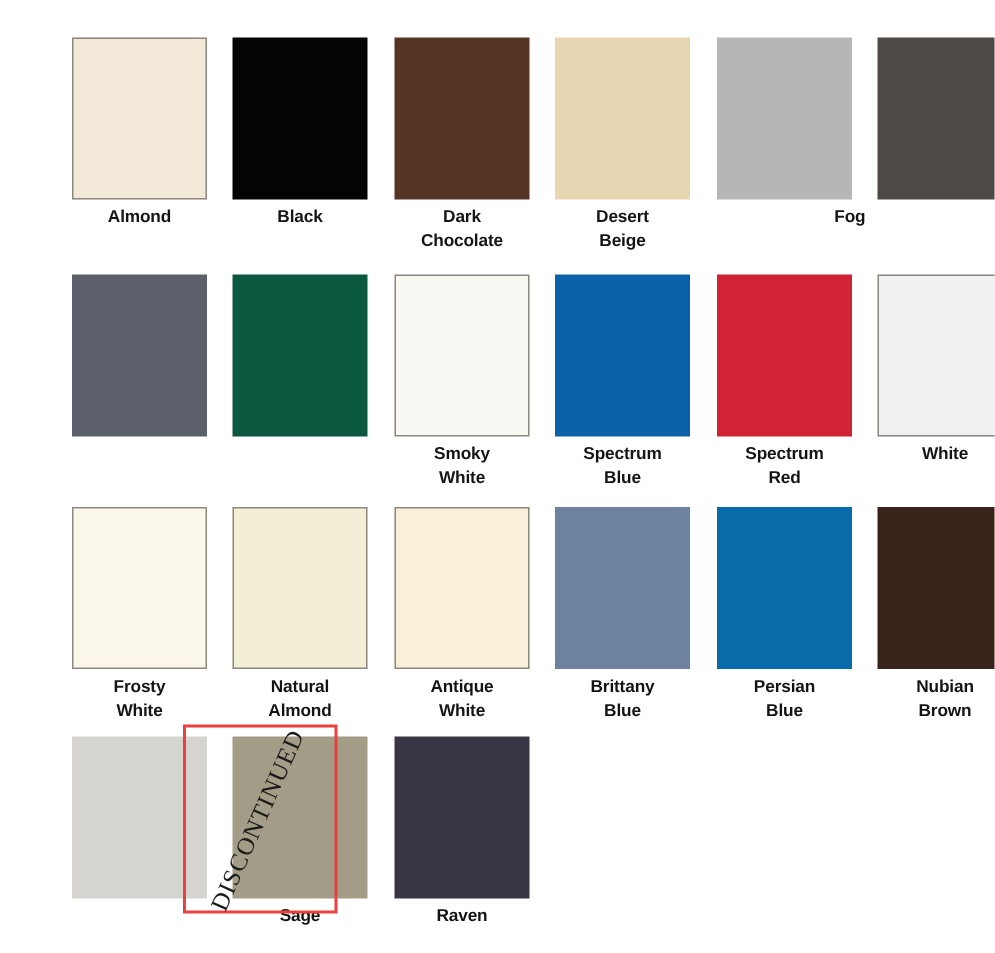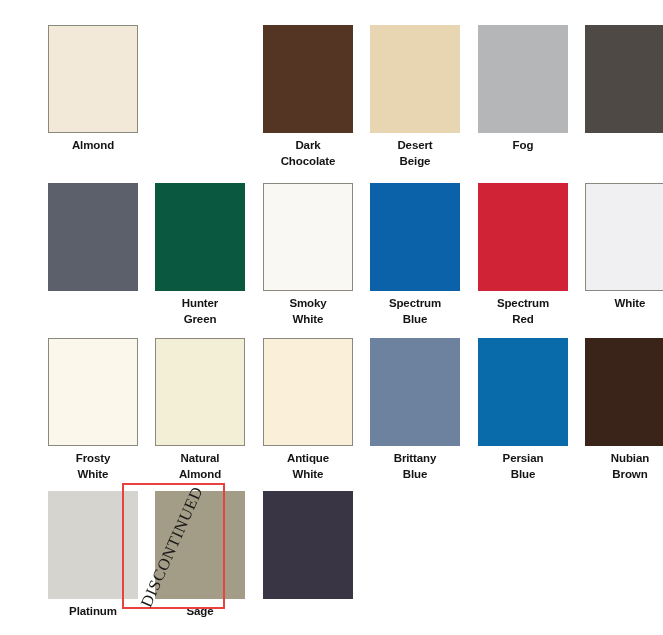--- a/index.html
+++ b/index.html
@@ -110,43 +110,46 @@
 </style>
 </head>
 <body>
 
 <div id="swatch-grid">
     <div class="swatch-row row-0">
       <div class="swatch-cell col-0">
         <div class="swatch-chip bordered" style="background: rgb(242, 233, 217); --c: #f2e9d9; border-color: rgb(139, 136, 128);"></div>
         <div class="swatch-label" style="color: rgb(20, 20, 20);">Almond</div>
       </div>
+      <div class="swatch-cell col-1">
+        <div class="swatch-chip" style="background: rgb(5, 5, 5); --c: #050505;"></div>
+        <div class="swatch-label" style="color: rgb(20, 20, 20);">Black</div>
+      </div>
       <div class="swatch-cell col-3">
         <div class="swatch-chip" style="background: rgb(232, 213, 178); --c: #e8d5b2;"></div>
         <div class="swatch-label" style="color: rgb(20, 20, 20);">Desert<br>Beige</div>
       </div>
       <div class="swatch-cell col-2">
         <div class="swatch-chip" style="background: rgb(84, 53, 36); --c: #543524;"></div>
         <div class="swatch-label" style="color: rgb(20, 20, 20);">Dark<br>Chocolate</div>
       </div>
       <div class="swatch-cell col-4">
         <div class="swatch-chip" style="background: rgb(180, 182, 184); --c: #b4b6b8;"></div>
-        <div class="swatch-label" style="color: rgb(20, 20, 20);">Fog</div>
+        <div class="swatch-label" style="color: rgb(20, 20, 20); text-align: right;">Fog</div>
       </div>
       <div class="swatch-cell col-5">
         <div class="swatch-chip" style="background: rgb(78, 73, 69); --c: #4e4945;"></div>
       </div>
     </div>
     <div class="swatch-row row-1">
       <div class="swatch-cell col-0">
         <div class="swatch-chip" style="background: rgb(91, 96, 107); --c: #5b606b;"></div>
       </div>
       <div class="swatch-cell col-1">
         <div class="swatch-chip" style="background: rgb(11, 88, 65); --c: #0b5841;"></div>
-        <div class="swatch-label" style="color: rgb(20, 20, 20);">Hunter<br>Green</div>
       </div>
       <div class="swatch-cell col-2">
         <div class="swatch-chip bordered" style="background: rgb(250, 248, 243); --c: #faf8f3; border-color: rgb(139, 136, 128);"></div>
         <div class="swatch-label" style="color: rgb(20, 20, 20);">Smoky<br>White</div>
       </div>
       <div class="swatch-cell col-3">
         <div class="swatch-chip" style="background: rgb(12, 98, 168); --c: #0c62a8;"></div>
         <div class="swatch-label" style="color: rgb(20, 20, 20);">Spectrum<br>Blue</div>
       </div>
       <div class="swatch-cell col-4">
@@ -180,28 +183,28 @@
         <div class="swatch-label" style="color: rgb(20, 20, 20);">Persian<br>Blue</div>
       </div>
       <div class="swatch-cell col-5">
         <div class="swatch-chip" style="background: rgb(58, 36, 25); --c: #3a2419;"></div>
         <div class="swatch-label" style="color: rgb(20, 20, 20);">Nubian<br>Brown</div>
       </div>
     </div>
     <div class="swatch-row row-3">
       <div class="swatch-cell col-0">
         <div class="swatch-chip" style="background: rgb(214, 212, 207); --c: #d6d4cf;"></div>
-        <div class="swatch-label" style="color: rgb(20, 20, 20);">Platinum</div>
       </div>
       <div class="swatch-cell col-1">
         <div class="swatch-chip" style="background: rgb(163, 156, 135); --c: #a39c87;"></div>
         <div class="swatch-label" style="color: rgb(20, 20, 20);">Sage</div>
       </div>
       <div class="swatch-cell col-2">
         <div class="swatch-chip" style="background: rgb(58, 53, 69); --c: #3a3545;"></div>
+        <div class="swatch-label" style="color: rgb(20, 20, 20);">Raven</div>
       </div>
     </div>
   </div>
 
 <div class="discontinued-frame" style="border-color: rgb(232, 65, 63);"></div>
 <div class="discontinued-stamp">
     <span>DISCONTINUED</span>
   </div>
 
 </body></html>

